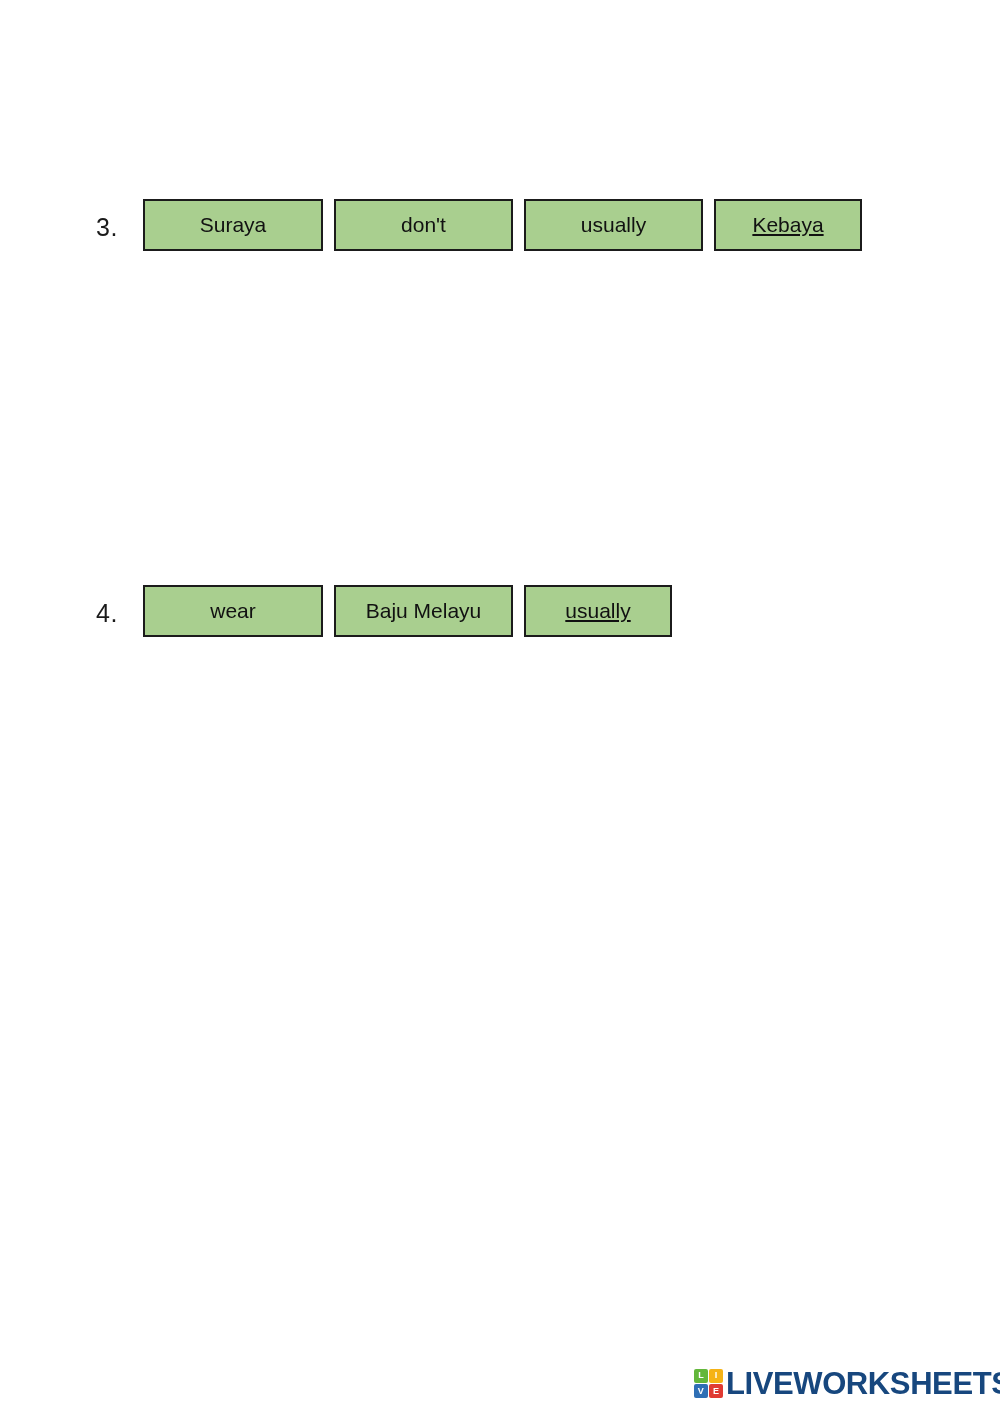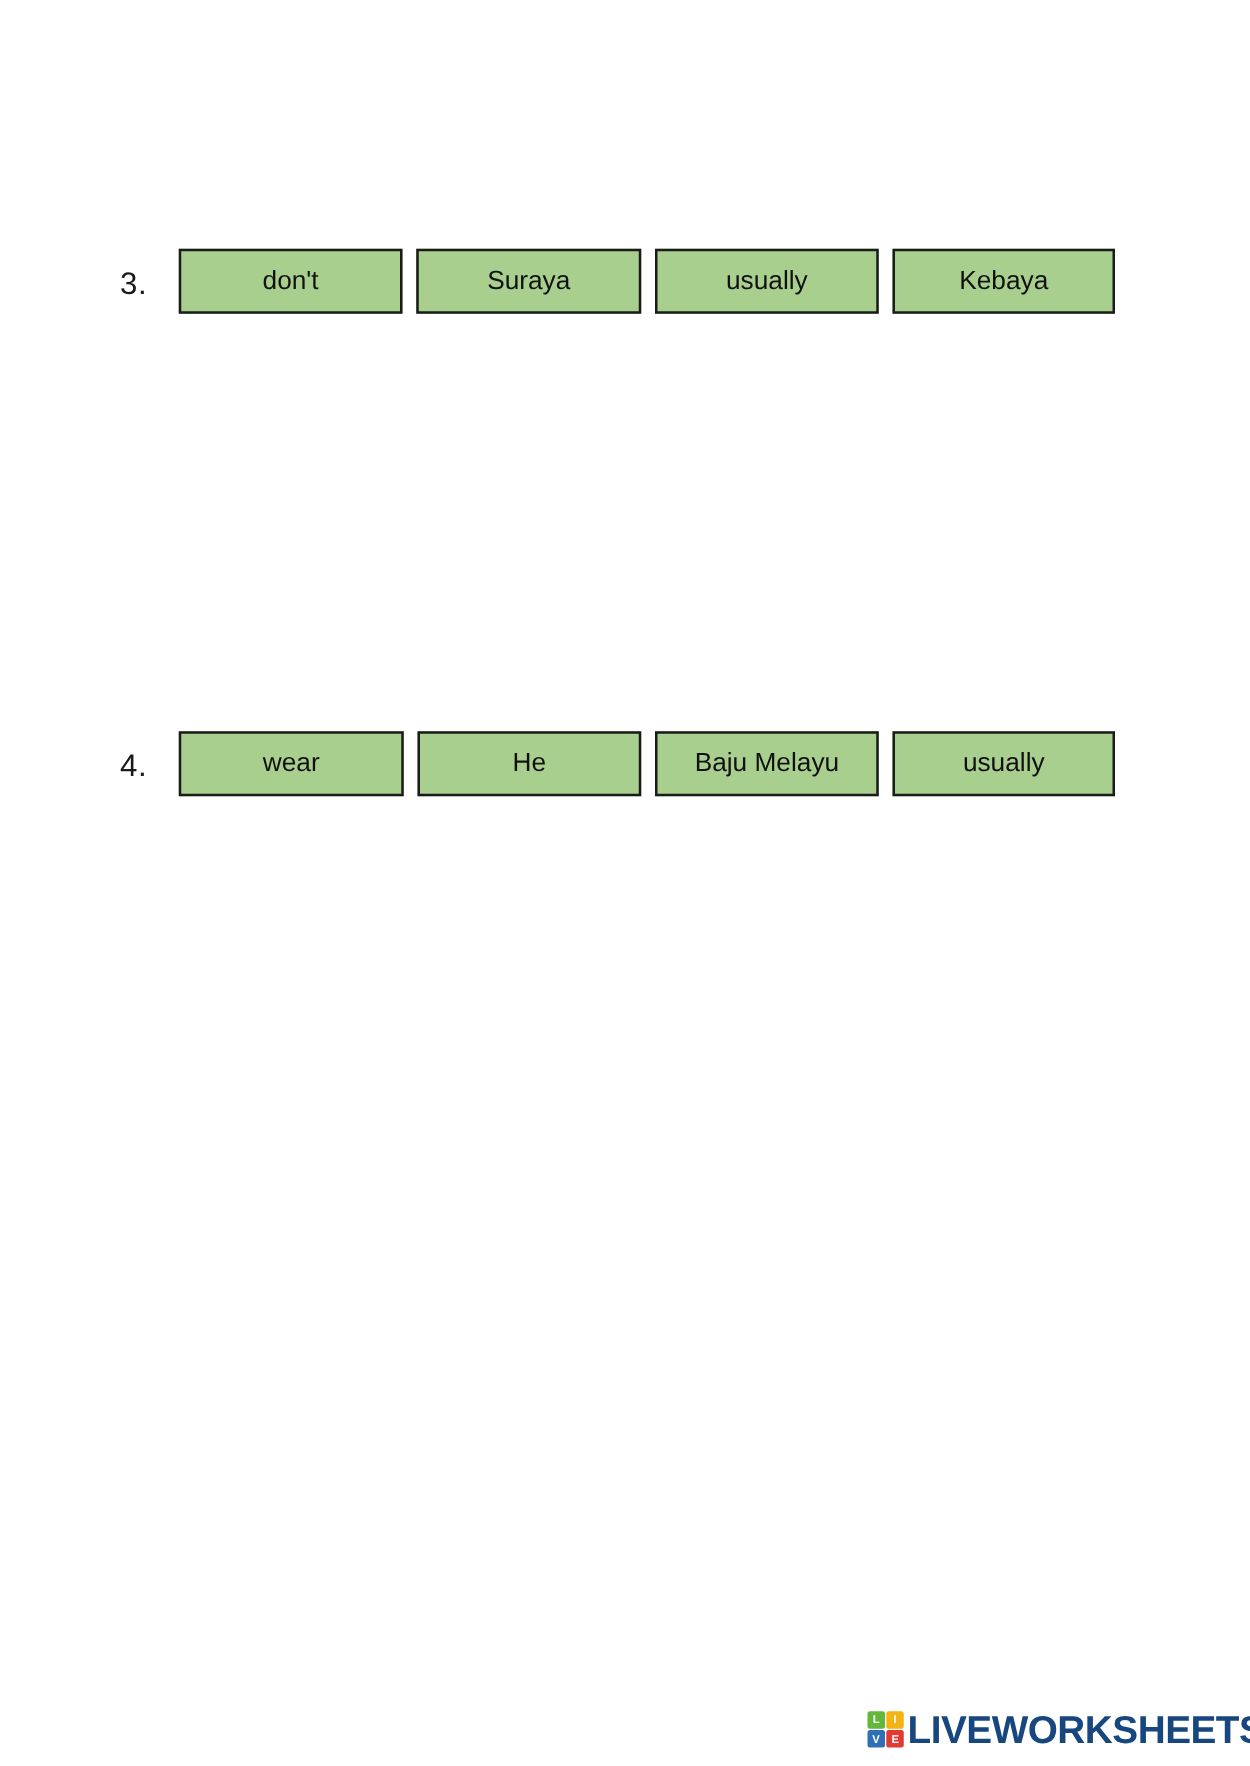--- a/index.html
+++ b/index.html
@@ -65,21 +65,21 @@
     font-size: 21px;
     color: #111111;
     font-family: "Liberation Sans", sans-serif;
     white-space: nowrap;
     padding: 0 6px;
     box-shadow: 0 0 0 0 rgba(0,0,0,0);
   }
   .word-tile.w1 { width: 180px; }
   .word-tile.w2 { width: 179px; }
   .word-tile.w3 { width: 179px; }
-  .word-tile.w4 { width: 178px; }
+  .word-tile.w4 { width: 148px; text-decoration: underline; }
 
   
   .lw-logo {
     position: absolute;
     left: 694px;
     top: 1368px;
     display: flex;
     align-items: center;
     gap: 3px;
   }
@@ -118,34 +118,33 @@
 </style>
 </head>
 <body>
 
 <div class="page">
 
   <div class="question" id="question-3">
     <div class="q-number">3.</div>
     <div class="q-rows">
       <div class="q-row">
+        <div class="word-tile w1">Suraya</div>
         <div class="word-tile w2">don't</div>
-        <div class="word-tile w1">Suraya</div>
         <div class="word-tile w3">usually</div>
         <div class="word-tile w4">Kebaya</div>
       </div>
     </div>
   </div>
 
   <div class="question" id="question-4">
     <div class="q-number">4.</div>
     <div class="q-rows">
       <div class="q-row">
         <div class="word-tile w1">wear</div>
-        <div class="word-tile w2">He</div>
         <div class="word-tile w3">Baju Melayu</div>
         <div class="word-tile w4">usually</div>
       </div>
     </div>
   </div>
 
   <div class="lw-logo">
     <div class="lw-mark">
       <div class="lw-cell c-l">L</div>
       <div class="lw-cell c-i">I</div>

